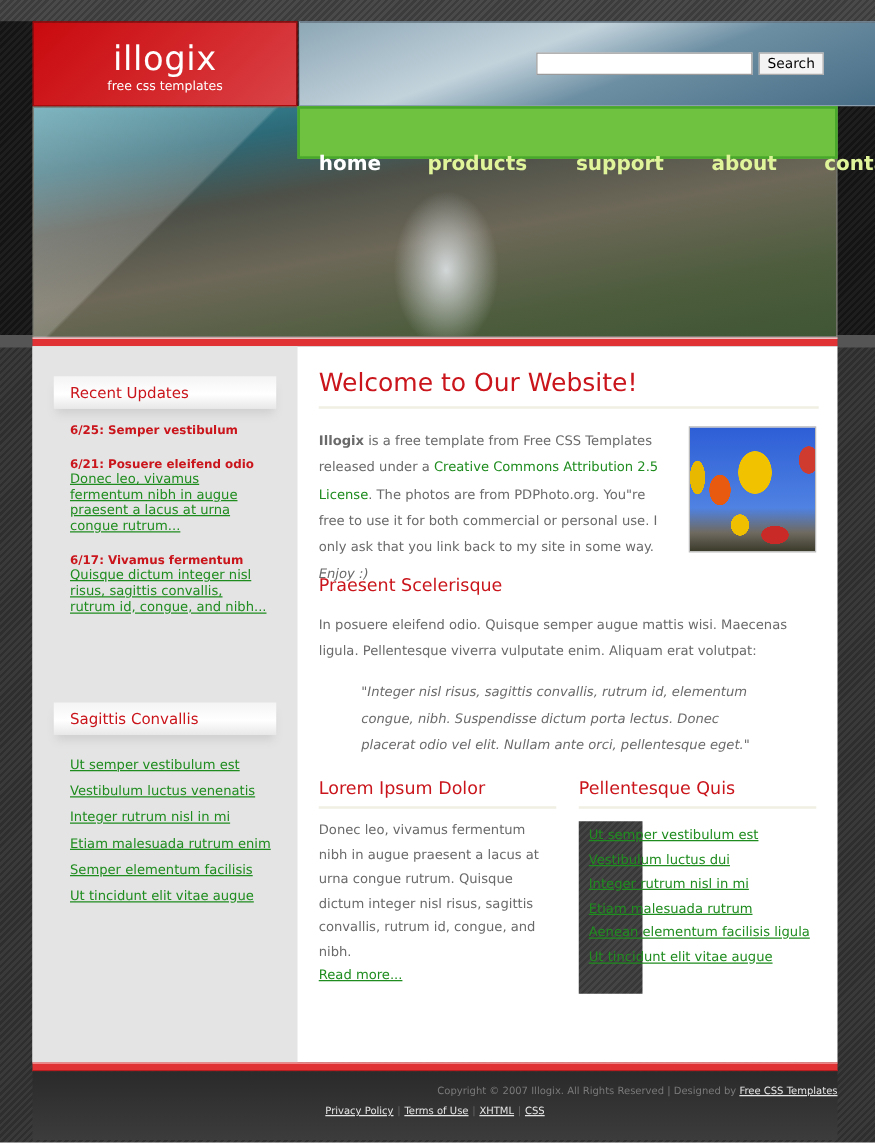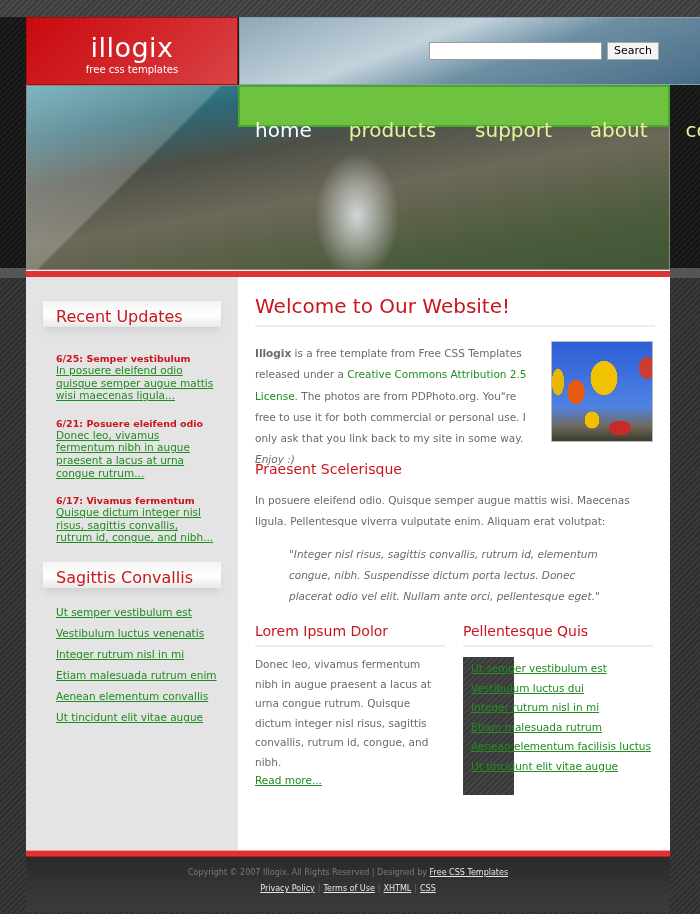--- a/index.html
+++ b/index.html
@@ -36,21 +36,21 @@
   .search-btn {
     position: absolute; left: 367px; top: 24px; width: 52px; height: 18px;
     background: #f4f4f4; border: 1px solid #aaa; font-size: 11px; color: #000;
     font-family: "DejaVu Sans", sans-serif; text-align: center; line-height: 16px;
   }
   .nav {
     position: absolute; left: 212px; top: 68px; width: 432px; height: 42px;
     background: #6fc23f; border: 2px solid #48a82c;
     display: flex; align-items: center;
   }
-  .nav a { font-size: 20px; font-weight: normal; color: #e0f59a; text-decoration: none; margin-top: 48px; }
+  .nav a { font-size: 16px; font-weight: bold; color: #e0f59a; text-decoration: none; margin-top: 48px; }
   .nav a.active { color: #ffffff; }
   .nav a:nth-child(1){ margin-left: 15px; }
   .nav a:nth-child(2){ margin-left: 37px; text-align: center; }
   .nav a:nth-child(3){ margin-left: 39px; }
   .nav a:nth-child(4){ margin-left: 38px; }
   .nav a:nth-child(5){ margin-left: 38px; }
   .hero {
     position: absolute; left: 0; top: 68px; width: 644px; height: 185px;
     background:
       radial-gradient(ellipse 60px 90px at 330px 130px, rgba(230,235,240,0.85), rgba(200,210,215,0) 70%),
@@ -63,23 +63,23 @@
   }
   .red-bar { position: absolute; left: 0; top: 253px; width: 644px; height: 7px; background: #e03234; border-top: 1px solid #f0f0f0; }
 
   
   .page { position: absolute; left: 0; top: 260px; width: 644px; height: 573px; background: #fff; }
   .sidebar { position: absolute; left: 0; top: 0; width: 212px; height: 573px; background: #e4e4e4; }
   .side-head {
     position: absolute; left: 17px; width: 178px; height: 26px;
     background: linear-gradient(180deg, #f4f4f4 0%, #ffffff 55%, #e8e8e8 100%);
     box-shadow: 0 6px 8px -2px #cfcfcf;
-    color: #c9151b; font-size: 16px; padding: 6px 0 0 13px;
-  }
-  .updates { position: absolute; left: 30px; top: 76px; width: 160px; }
+    color: #c9151b; font-size: 12px; padding: 6px 0 0 13px;
+  }
+  .updates { position: absolute; left: 30px; top: 62px; width: 160px; }
   .update { margin-bottom: 16px; }
   .update-date { color: #c9151b; font-size: 9.5px; font-weight: bold; line-height: 11px; }
   .update-link { color: #1f8c1f; font-size: 10.5px; text-decoration: underline; line-height: 12.6px; display: block; }
   .side-links { position: absolute; left: 30px; top: 325px; }
   .side-links a { display: block; color: #1f8c1f; font-size: 10.5px; text-decoration: underline; line-height: 21px; }
 
   .content { position: absolute; left: 229px; top: 0; width: 400px; }
   .welcome { position: absolute; left: 0; top: 17px; font-size: 20px; color: #c9151b; font-weight: normal; }
   .rule { position: absolute; height: 2px; background: #f1efe4; }
   .intro { position: absolute; left: 0; top: 66px; width: 285px; font-size: 10.5px; color: #6a6a6a; line-height: 21.3px; }
@@ -102,21 +102,21 @@
   .readmore { position: absolute; left: 0; top: 497px; color: #1f8c1f; font-size: 10.5px; text-decoration: underline; }
   .col-links { position: absolute; left: 216px; top: 382px; }
   .col-links a { display: block; color: #1f8c1f; font-size: 10.5px; text-decoration: underline; line-height: 19.5px; }
   .dark-overlay {
     position: absolute; left: 208px; top: 380px; width: 51px; height: 138px;
     background: repeating-linear-gradient(135deg,#454545 0 2px,#383838 2px 4px);
   }
 
   .red-bar2 { position: absolute; left: 0; top: 833px; width: 644px; height: 7px; background: #e03234; border-top: 1px solid #f2a0a0; border-bottom: 1px solid #b91c1e; }
   .footer { position: absolute; left: 0; top: 840px; width: 644px; height: 55px; background: linear-gradient(180deg,#2a2a2a,#3c3c3c); text-align: center; }
-  .copy { font-size: 8px; color: #7a7a7a; margin-top: 10px; line-height: 11px; }
+  .copy { font-size: 8px; color: #7a7a7a; margin-top: 10px; line-height: 11px; text-align: right; }
   .copy a, .flinks a { color: #e6e6e6; text-decoration: underline; }
   .flinks { font-size: 8px; color: #7a7a7a; margin-top: 5px; line-height: 11px; }
   .sep { color: #666; margin: 0 3px; }
 </style>
 </head>
 <body>
 
 <div class="bg-band-top"></div>
 <div class="bg-dark"></div>
 <div class="bg-stripe"></div>
@@ -146,39 +146,38 @@
   </div>
 
   <div class="red-bar"></div>
 
   <div class="page">
     <div class="sidebar">
       <div class="side-head" style="top:24px">Recent Updates</div>
       <div class="updates">
         <div class="update">
           <div class="update-date">6/25: Semper vestibulum</div>
-          <a class="update-link">In posuere eleifend odio quisque semper augue mattis wisi maecenas ligula...</a>
         </div>
         <div class="update">
           <div class="update-date">6/21: Posuere eleifend odio</div>
           <a class="update-link">Donec leo, vivamus fermentum nibh in augue praesent a lacus at urna congue rutrum...</a>
         </div>
         <div class="update">
           <div class="update-date">6/17: Vivamus fermentum</div>
           <a class="update-link">Quisque dictum integer nisl risus, sagittis convallis, rutrum id, congue, and nibh...</a>
         </div>
       </div>
 
       <div class="side-head" style="top:285px">Sagittis Convallis</div>
       <div class="side-links">
         <a>Ut semper vestibulum est</a>
         <a>Vestibulum luctus venenatis</a>
         <a>Integer rutrum nisl in mi</a>
         <a>Etiam malesuada rutrum enim</a>
-        <a>Aenean elementum convallis</a>
+        <a>Semper elementum facilisis</a>
         <a>Ut tincidunt elit vitae augue</a>
       </div>
     </div>
 
     <div class="content">
       <h1 class="welcome">Welcome to Our Website!</h1>
       <div class="rule" style="left:0;top:48px;width:400px"></div>
 
       <p class="intro"><b>Illogix</b><span> is a free template from Free CSS Templates released under a </span><a>Creative Commons Attribution 2.5 License</a><span>. The photos are from PDPhoto.org. You"re free to use it for both commercial or personal use. I only ask that you link back to my site in some way. </span><i>Enjoy :)</i></p>
 
@@ -194,21 +193,21 @@
       <a class="readmore">Read more...</a>
 
       <h2 class="h2" style="left:208px;top:346px">Pellentesque Quis</h2>
       <div class="rule" style="left:208px;top:368px;width:190px"></div>
       <div class="dark-overlay"></div>
       <div class="col-links">
         <a>Ut semper vestibulum est</a>
         <a>Vestibulum luctus dui</a>
         <a>Integer rutrum nisl in mi</a>
         <a>Etiam malesuada rutrum</a>
-        <a>Aenean elementum facilisis luctus</a>
+        <a>Aenean elementum facilisis ligula</a>
         <a>Ut tincidunt elit vitae augue</a>
       </div>
     </div>
   </div>
 
   <div class="red-bar2"></div>
 
   <div class="footer">
     <div class="copy"><span>Copyright © 2007 Illogix. All Rights Reserved | Designed by </span><a>Free CSS Templates</a></div>
     <div class="flinks">

